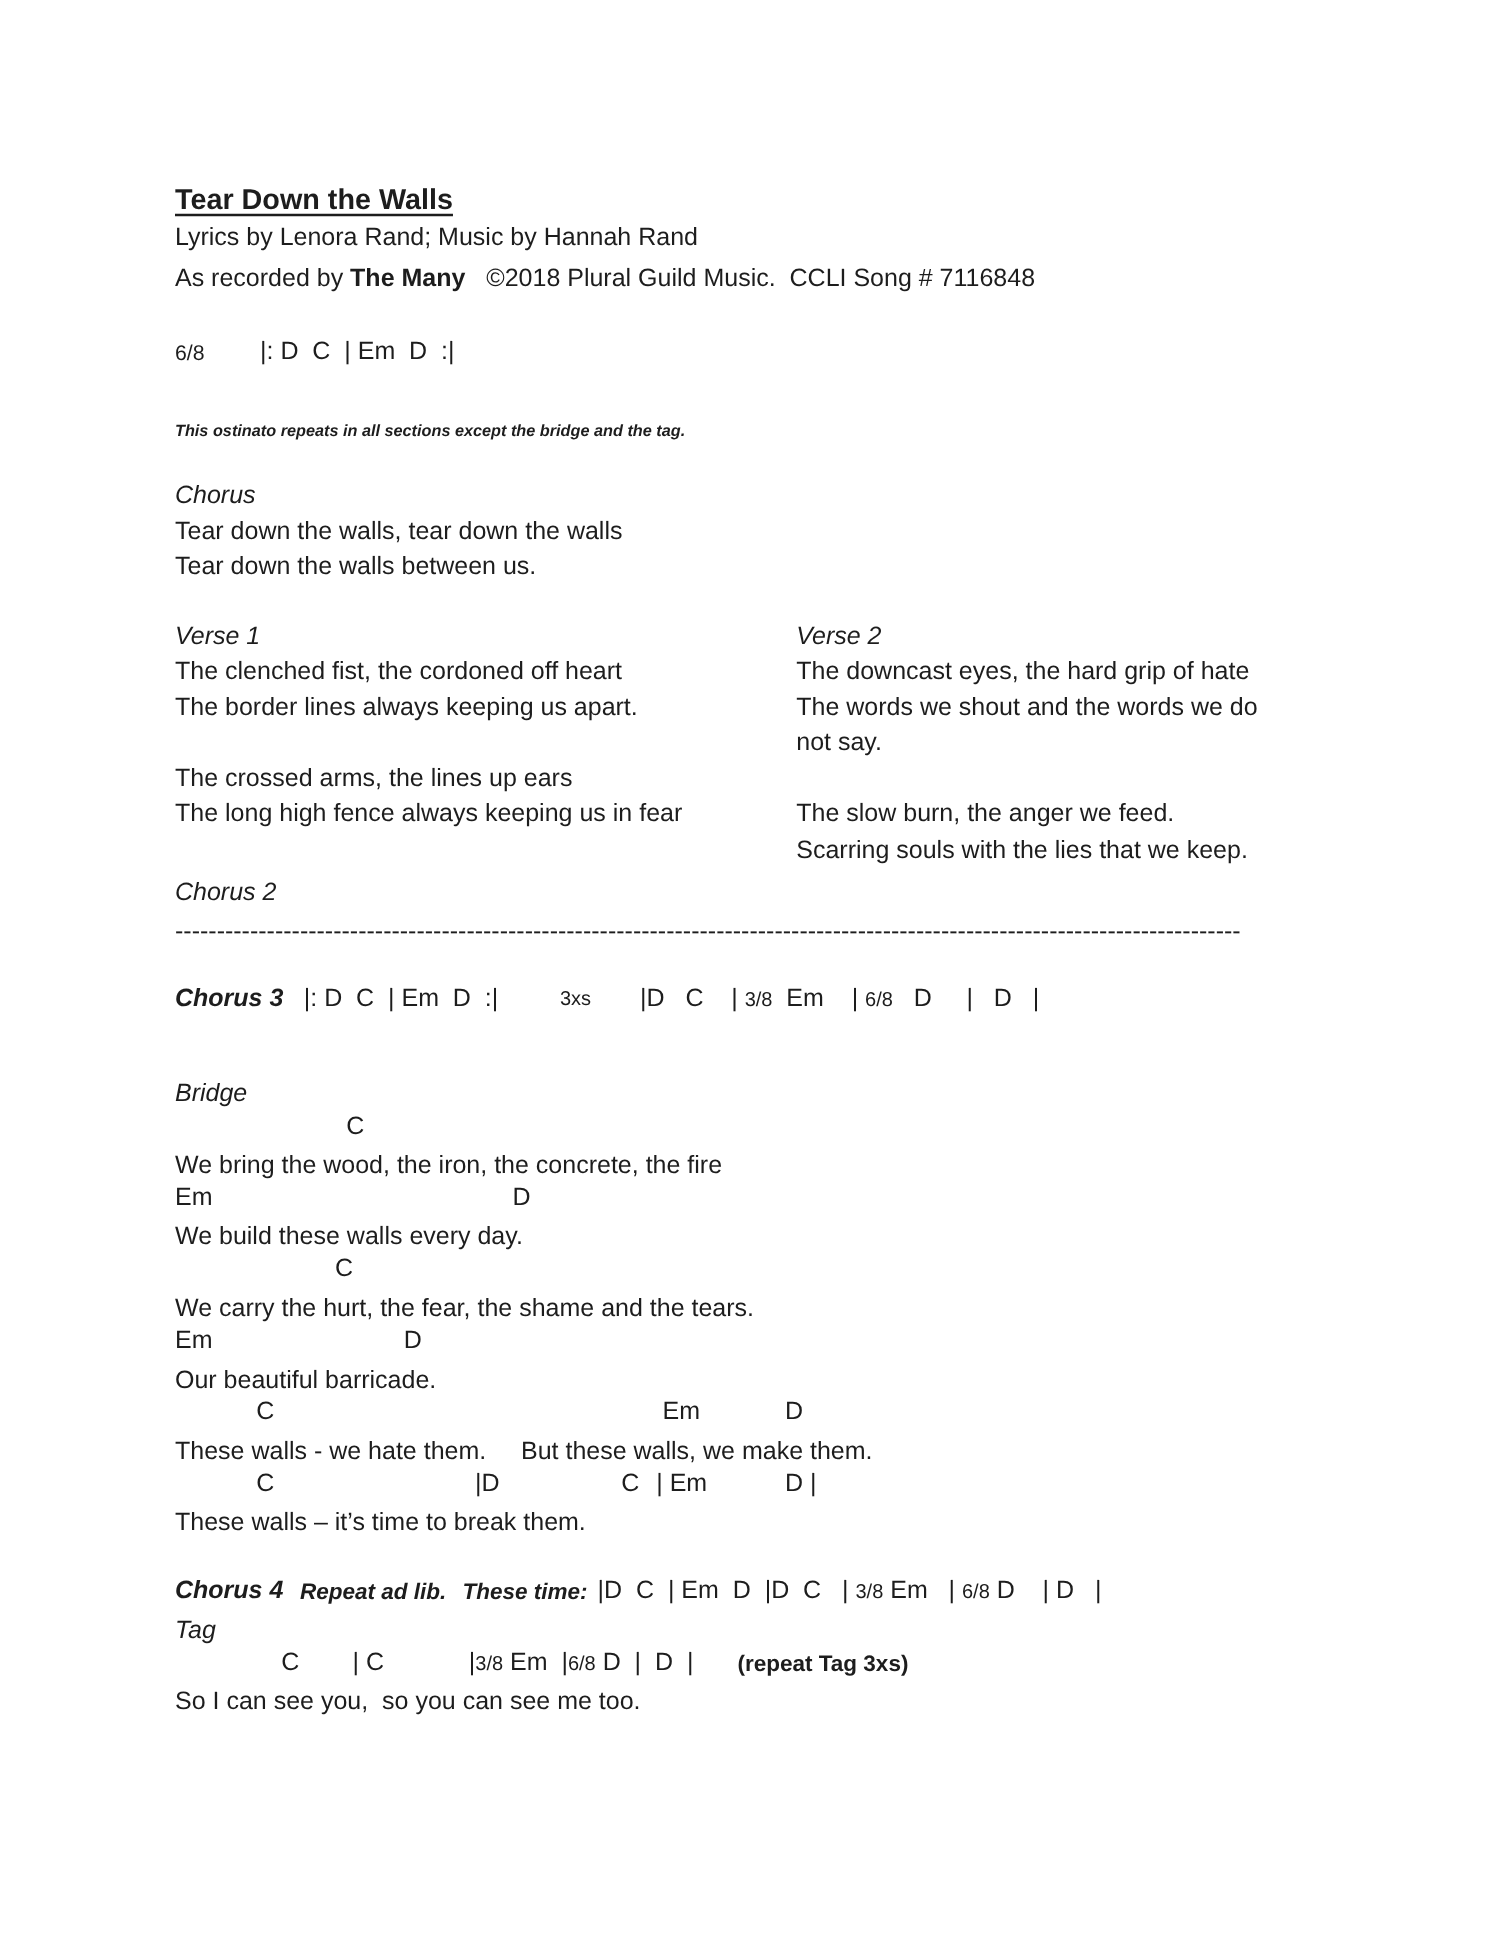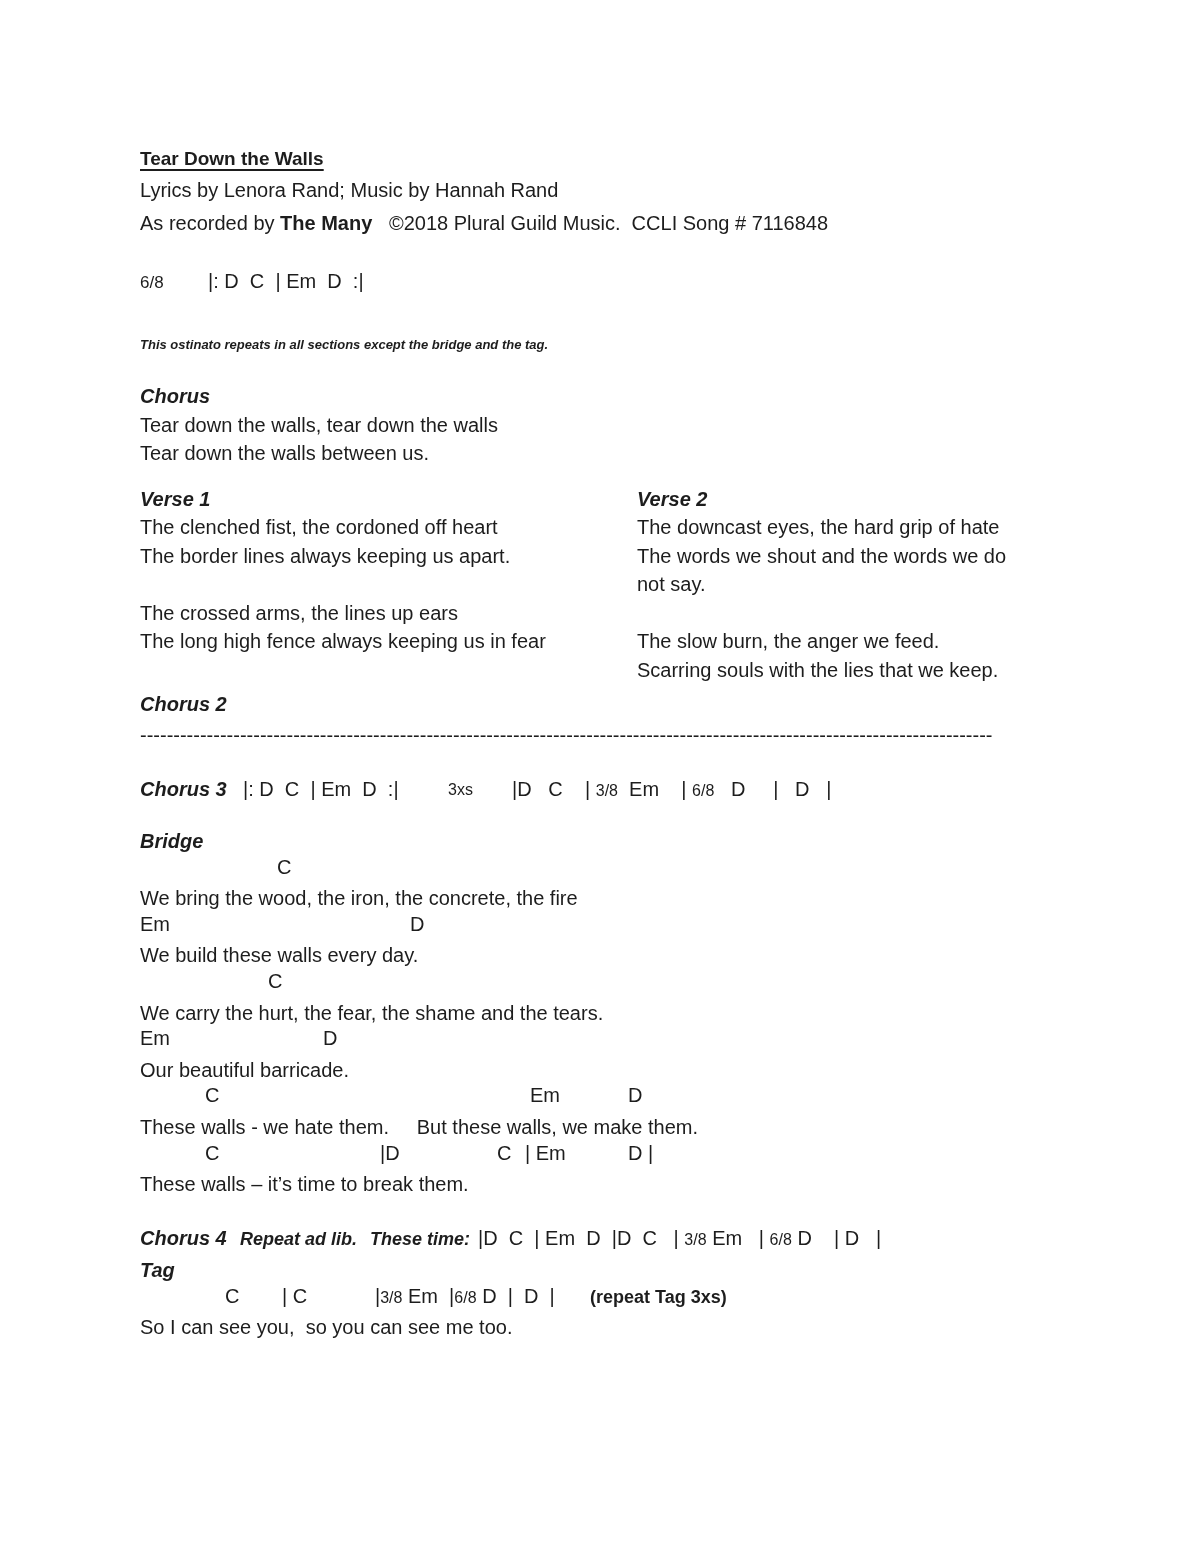--- a/index.html
+++ b/index.html
@@ -9,61 +9,61 @@
     font-family: "Liberation Sans", "DejaVu Sans", sans-serif;
     color: #1d1d1d;
     position: relative;
   }
   .content {
     position: absolute; left: 140px; top: 144px; width: 930px;
     font-size: 20px;
   }
   .t-line { line-height: 33px; white-space: pre; }
   h1.title {
-    font-size: 19px; font-weight: bold; margin: 0; line-height: 30px;
+    font-size: 23px; font-weight: bold; margin: 0; line-height: 30px;
     display: block;
   }
   h1.title span {
     text-decoration: underline;
     text-decoration-thickness: 2px;
     text-underline-offset: 4px;
   }
   .bi { font-weight: bold; font-style: italic; }
-  .heading { font-weight: bold; font-style: italic; line-height: 28.5px; height: 28.5px; white-space: pre; }
+  .heading { font-weight: normal; font-style: italic; line-height: 28.5px; height: 28.5px; white-space: pre; }
   .lyr { line-height: 28.6px; height: 28.6px; white-space: pre; }
   .sm { font-size: 16px; }
   .b { font-weight: bold; }
 
   .timesig-row { position: relative; height: 29px; margin-top: 30px; white-space: pre; }
   .timesig-row > span { position: absolute; top: 0; }
   .ts { font-size: 17px; top: 3px !important; }
 
   .note-row { margin-top: 31px; line-height: 29px; font-size: 13px; }
 
   .chorus-block { margin-top: 23px; }
 
-  .cols { display: flex; margin-top: 17px; }
+  .cols { display: flex; margin-top: 27px; }
   .col1 { width: 497px; }
   .col2 { width: 433px; }
   .vrow { line-height: 28.5px; height: 28.5px; white-space: pre; }
 
   .chorus2-h { margin-top: 6px; }
 
   .divider {
     margin-top: 2px; line-height: 29px; height: 29px;
     width: 862px; overflow: hidden; white-space: pre;
     letter-spacing: 0px;
   }
 
   .crow { position: relative; height: 28.6px; white-space: pre; }
   .crow > span { position: absolute; top: 0; }
   .row29 { height: 29px; }
 
   .mt-c3 { margin-top: 28.5px; }
-  .mt-bridge { margin-top: 20px; }
+  .mt-bridge { margin-top: 44px; }
   .mt-c4 { margin-top: 28.5px; }
   .mt-tag { }
 
   .note18 { font-size: 18px; font-weight: bold; font-style: italic; top: 2px !important; }
   .noteb18 { font-size: 18px; font-weight: bold; top: 2px !important; }
 </style>
 </head>
 <body>
 
 <div class="content">

